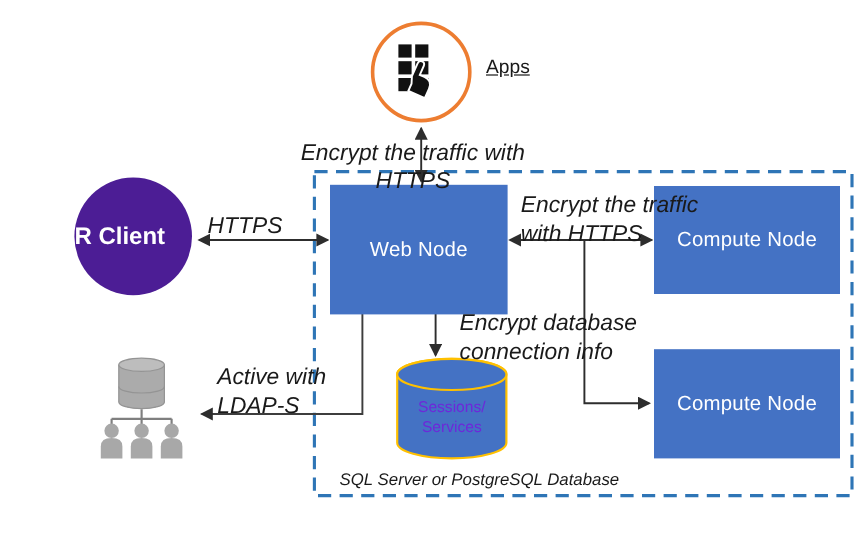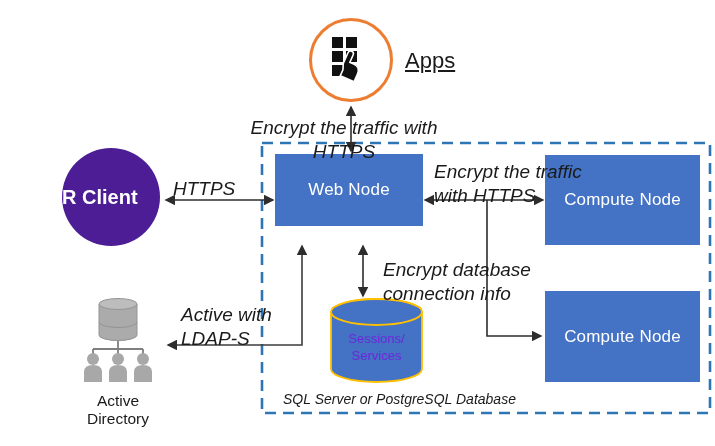--- a/index.html
+++ b/index.html
@@ -95,27 +95,27 @@
         <rect x="18" y="17" width="11" height="11"></rect>
         <rect x="4" y="31" width="11" height="11"></rect>
         <rect x="18" y="31" width="11" height="11"></rect>
       </g>
       <g transform="translate(21,16) rotate(24)">
         <path d="M3,0 C4.6,0 5.8,1.2 5.8,2.9 L5.8,11 L10,11 C15.5,11 17.5,13.5 17.5,18.5
                  L17.5,27 L2.5,27 L2.5,20.5 L0.2,14.5 L0.2,2.9 C0.2,1.2 1.4,0 3,0 Z" fill="#111" stroke="#fff" stroke-width="1.6"></path>
       </g>
     </svg>
   </div>
-  <div class="lbl-plain" style="left:405px;top:48px;font-size:22px;text-decoration:underline;">Apps</div>
+  <div class="lbl-plain" style="left:405px;top:48px;font-size:16px;text-decoration:underline;">Apps</div>
 
   <div class="circle-client" style="left:62px;top:148px;width:98px;height:98px;">
     <span>R Client</span>
   </div>
 
-  <div class="node" style="left:275px;top:154px;width:148px;height:72px;">
+  <div class="node" style="left:275px;top:154px;width:148px;height:108px;">
     <span>Web Node</span>
   </div>
 
   <div class="node" style="left:545px;top:155px;width:155px;height:90px;">
     <span>Compute Node</span>
   </div>
 
   <div class="node" style="left:545px;top:291px;width:155px;height:91px;">
     <span>Compute Node</span>
   </div>
@@ -132,16 +132,14 @@
 with HTTPS</div>
 
   <div class="lbl" style="left:383px;top:258px;">Encrypt database
 connection info</div>
 
   <div class="lbl" style="left:181px;top:303px;">Active with
 LDAP-S</div>
 
   <div class="lbl" style="left:283px;top:391px;font-size:14px;">SQL Server or PostgreSQL Database</div>
 
-  <div class="lbl-plain center" style="left:68px;top:392px;width:100px;font-size:15.5px;line-height:1.18;">Active
-Directory</div>
 
 </div>
 
 </body></html>

